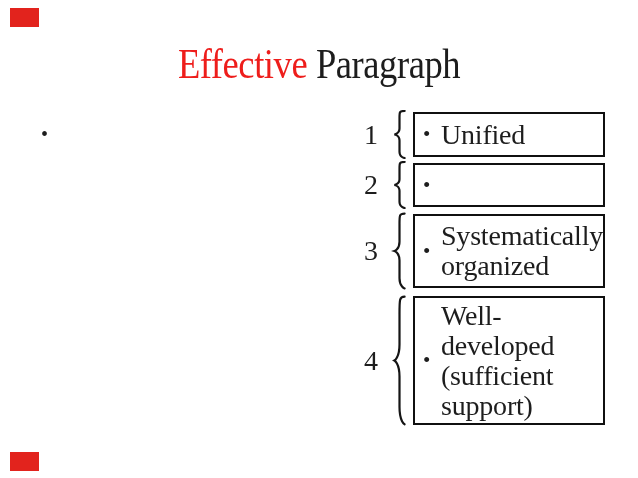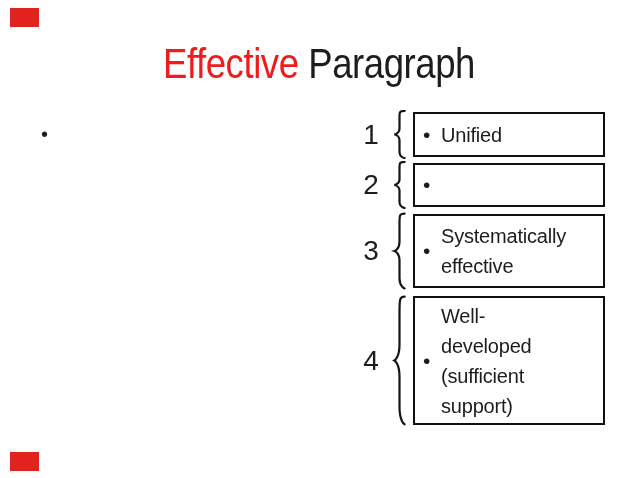--- a/index.html
+++ b/index.html
@@ -4,21 +4,21 @@
 <style>
   html, body { margin: 0; padding: 0; background: #ffffff; }
   * { box-sizing: border-box; }
 
   .slide {
     position: relative;
     width: 638px;
     height: 478px;
     background: #ffffff;
     overflow: hidden;
-    font-family: Liberation Sans, sans-serif;
+    font-family: Liberation Serif, serif;
     color: #1d1d1d;
   }
 
   
   .corner-mark {
     position: absolute;
     left: 10px;
     width: 29px;
     height: 19px;
     background: #e2231d;
@@ -110,21 +110,21 @@
     display: flex;
     align-items: center;
   }
   .bx-marker {
     flex: 0 0 18px;
     margin-left: 8px;
     font-size: 21px;
     align-self: center;
   }
   .bx-text {
-    font-size: 20px;
+    font-size: 28px;
     line-height: 30px;
     white-space: pre-line;
     letter-spacing: -0.2px;
   }
 </style>
 </head>
 <body>
 
 <div class="slide">
 
@@ -161,21 +161,21 @@
   </div>
 
   <div class="bracket-row row3">
     <span class="num">3</span>
     <svg class="brace" viewBox="0 0 20 100" preserveAspectRatio="none" aria-hidden="true">
       <path d="M16 2 C10 2 10 4 10 15 L10 38 C10 48 4 50 4 50 C4 50 10 52 10 62 L10 85 C10 96 16 98 16 98"></path>
     </svg>
     <div class="box">
       <span class="bx-marker">•</span>
       <span class="bx-text">Systematically
-effective</span>
+organized</span>
     </div>
   </div>
 
   <div class="bracket-row row4">
     <span class="num">4</span>
     <svg class="brace" viewBox="0 0 20 100" preserveAspectRatio="none" aria-hidden="true">
       <path d="M16 2 C10 2 10 4 10 15 L10 38 C10 48 4 50 4 50 C4 50 10 52 10 62 L10 85 C10 96 16 98 16 98"></path>
     </svg>
     <div class="box">
       <span class="bx-marker">•</span>

